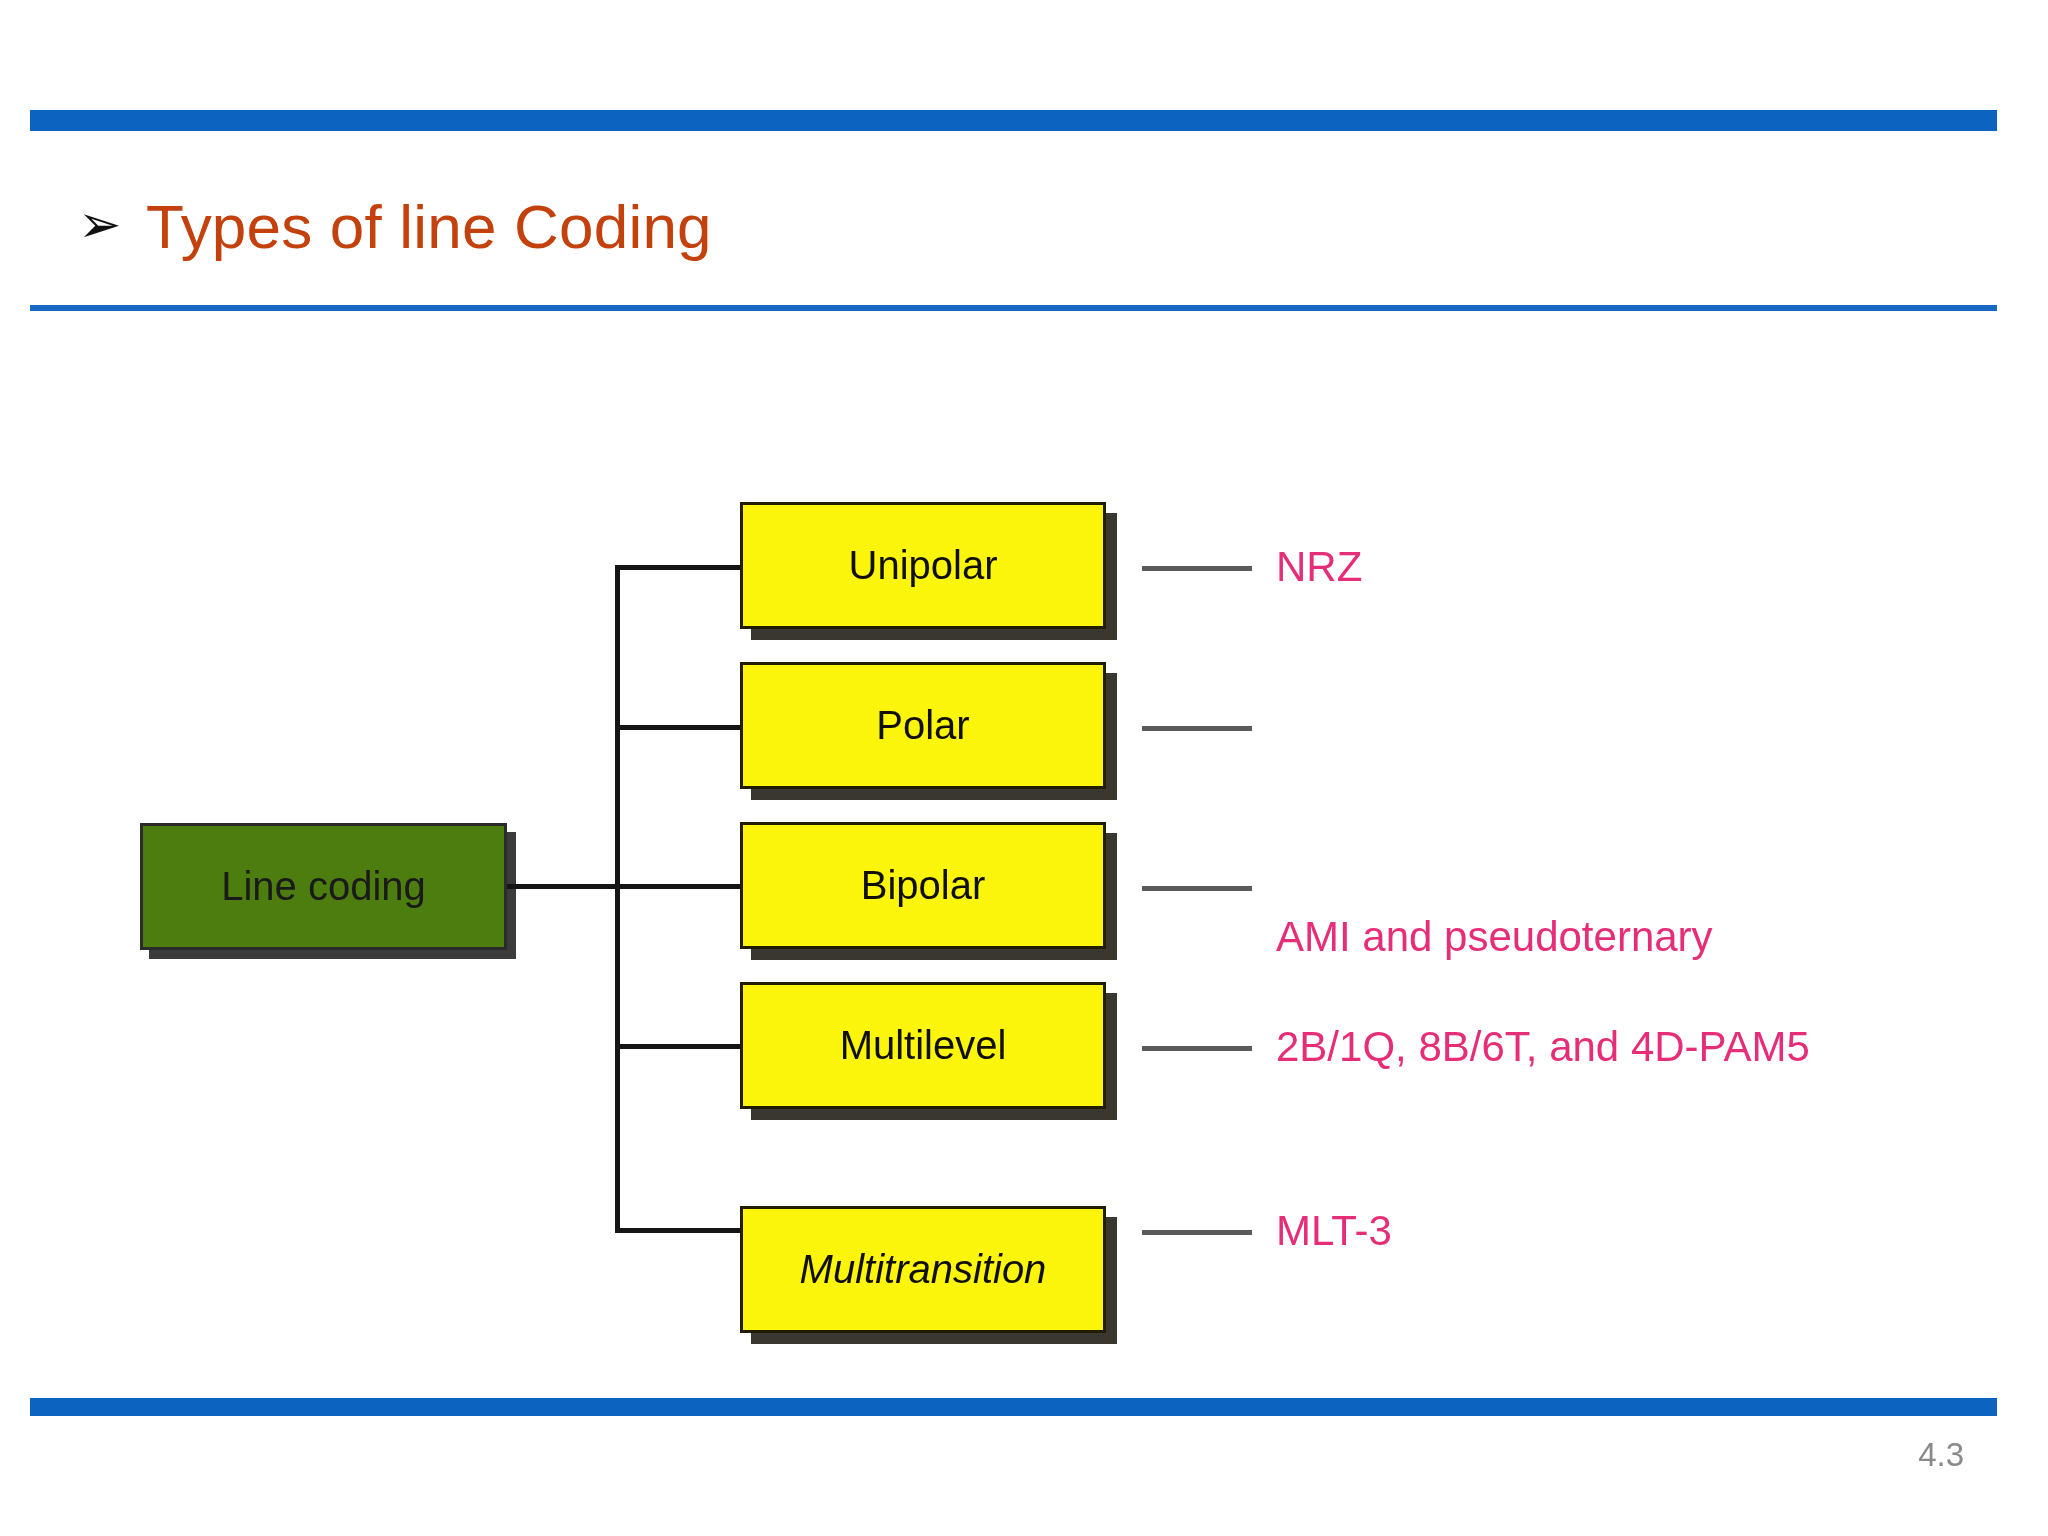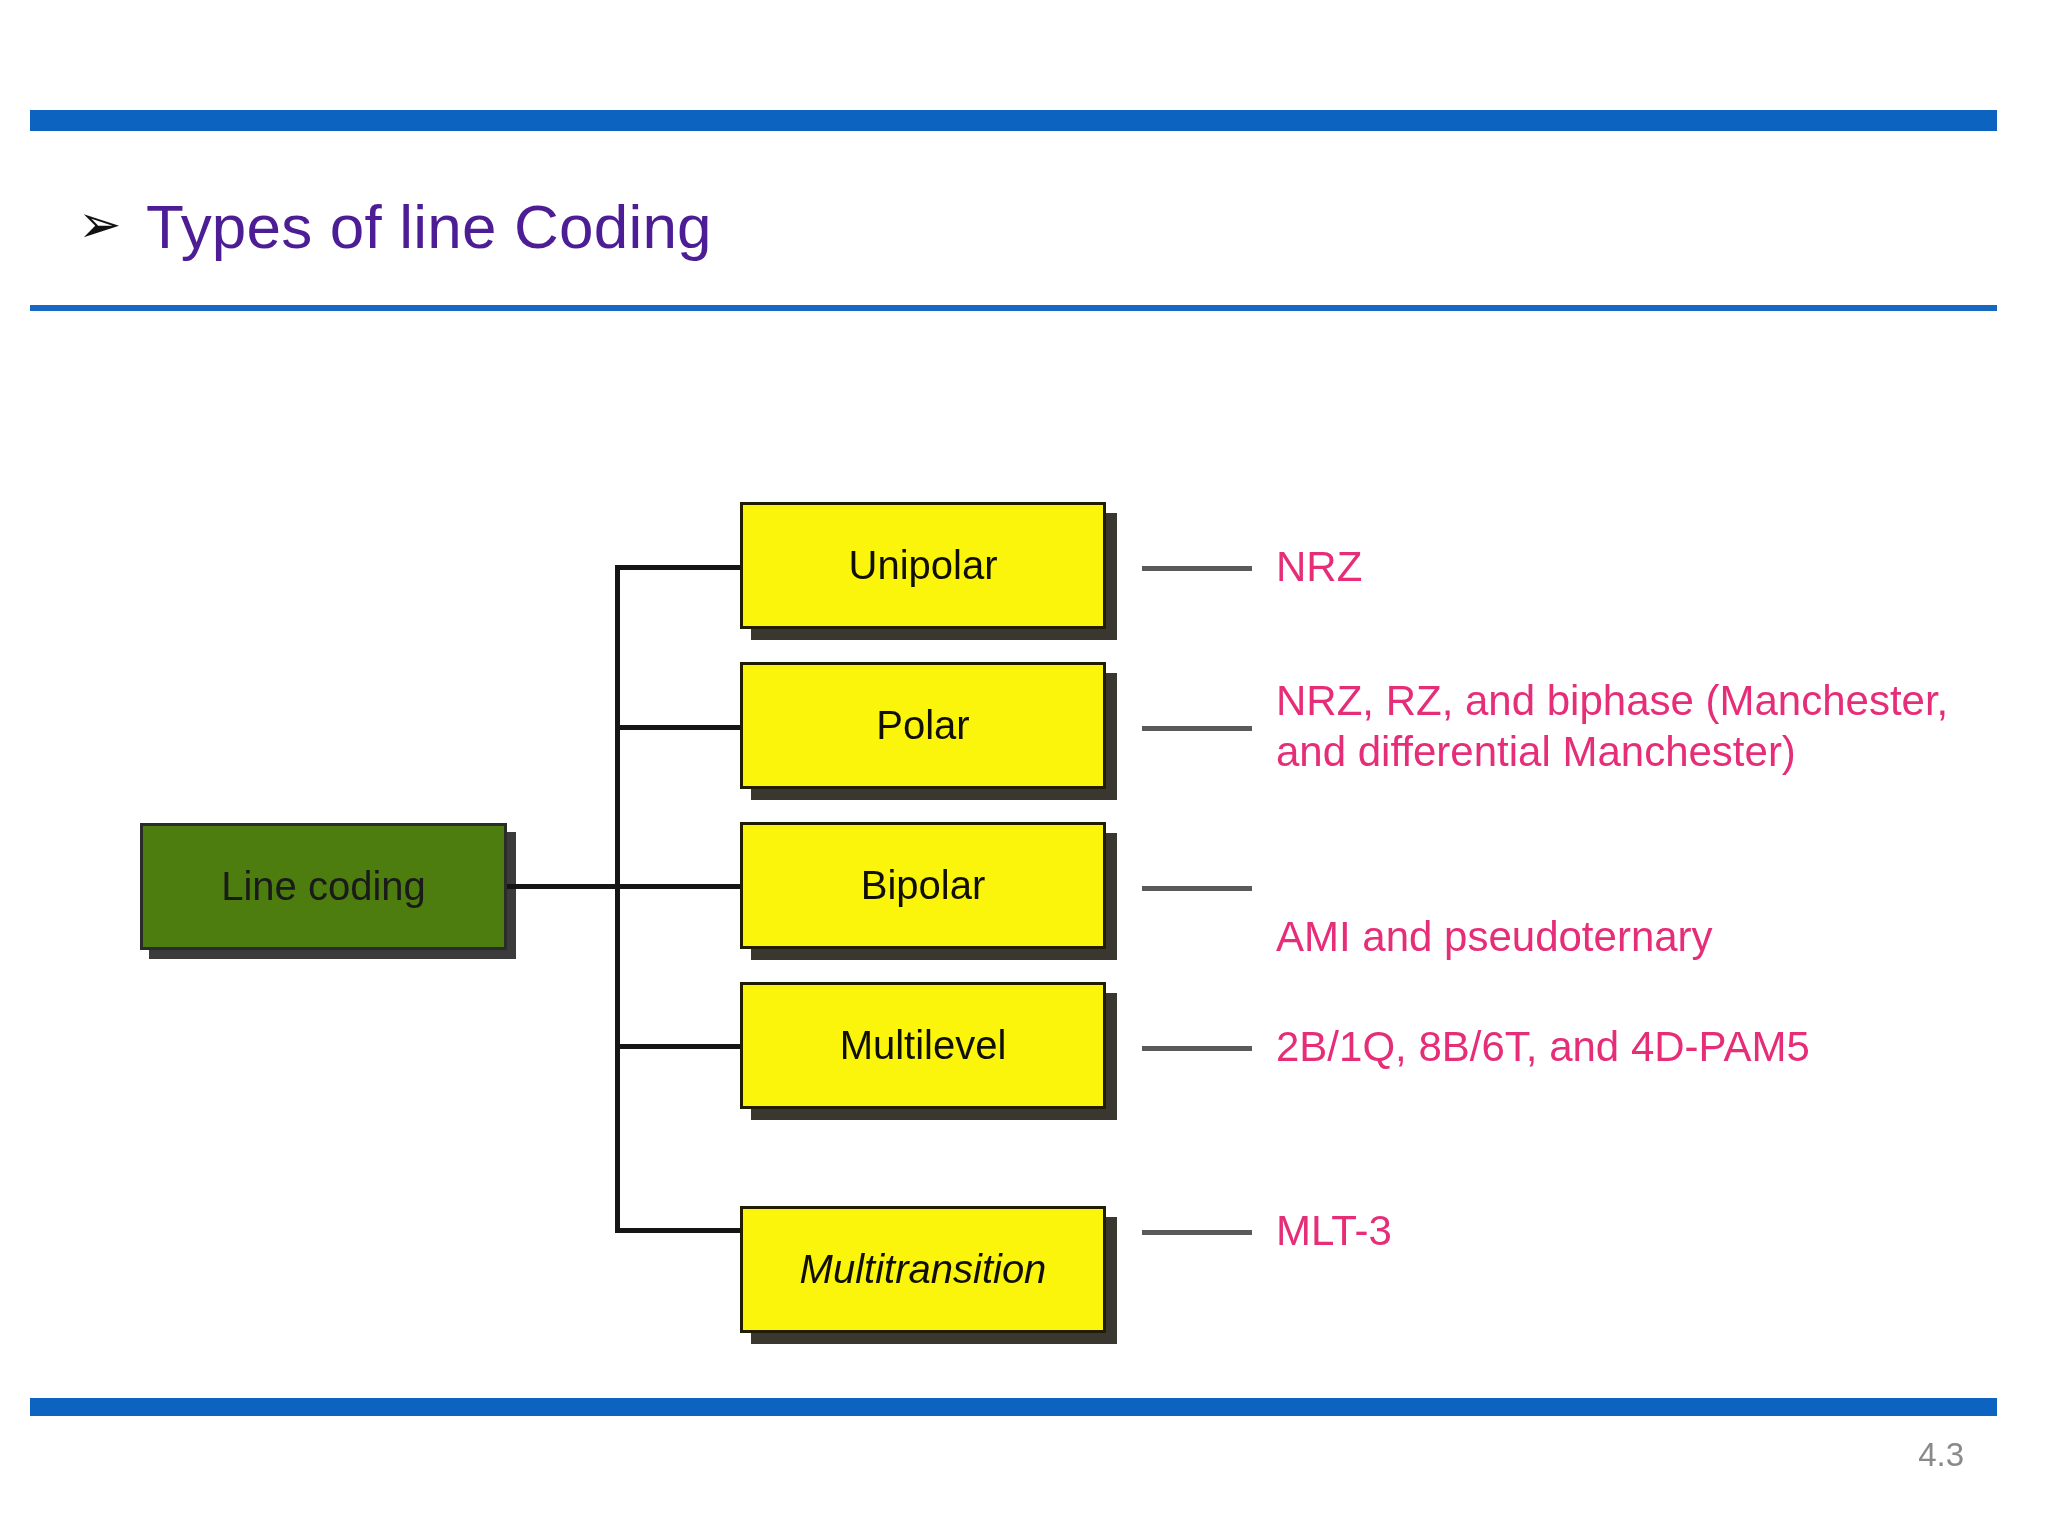--- a/index.html
+++ b/index.html
@@ -10,21 +10,21 @@
   
   .bar-top{position:absolute;left:30px;top:110px;width:1967px;height:21px;background:#0C64C0;}
   .rule-thin{position:absolute;left:30px;top:305px;width:1967px;height:6px;background:#1668C1;}
   .bar-bottom{position:absolute;left:30px;top:1398px;width:1967px;height:18px;background:#0C64C0;}
 
   
   .title-row{position:absolute;left:78px;top:178px;width:1700px;height:96px;
              display:flex;align-items:center;}
   .bullet-arrow{display:inline-block;width:46px;font-size:52px;line-height:1;
                 color:#111;margin-right:22px;transform:translateY(-2px);}
-  .title-text{font-size:62px;color:#4c1d95;letter-spacing:.2px;white-space:nowrap;}
+  .title-text{font-size:62px;color:#c2410c;letter-spacing:.2px;white-space:nowrap;}
 
   
   .pageno{position:absolute;right:84px;top:1436px;font-size:33px;color:#8a8a8a;}
 
   
   .diagram{position:absolute;left:0;top:0;width:2048px;height:1536px;}
 
   
   .root-box{position:absolute;left:140px;top:823px;width:367px;height:127px;
             background:#4d7c0f;border:3px solid #2b2b2b;box-sizing:border-box;
@@ -95,22 +95,20 @@
       <span class="node-label">Multitransition</span>
     </div>
 
     <div class="leaf-ln" style="left:1142px;top:566px;width:110px;"></div>
     <div class="leaf-ln" style="left:1142px;top:726px;width:110px;"></div>
     <div class="leaf-ln" style="left:1142px;top:886px;width:110px;"></div>
     <div class="leaf-ln" style="left:1142px;top:1046px;width:110px;"></div>
     <div class="leaf-ln" style="left:1142px;top:1230px;width:110px;"></div>
 
     <div class="leaf" style="top:541px;">NRZ</div>
-    <div class="leaf" style="top:675px;">NRZ, RZ, and biphase (Manchester,
-and differential Manchester)</div>
     <div class="leaf" style="top:911px;">AMI and pseudoternary</div>
     <div class="leaf" style="top:1021px;">2B/1Q,  8B/6T, and 4D-PAM5</div>
     <div class="leaf" style="top:1205px;">MLT-3</div>
 
   </div>
 
   <div class="bar-bottom"></div>
 
   <div class="pageno">4.3</div>
 

